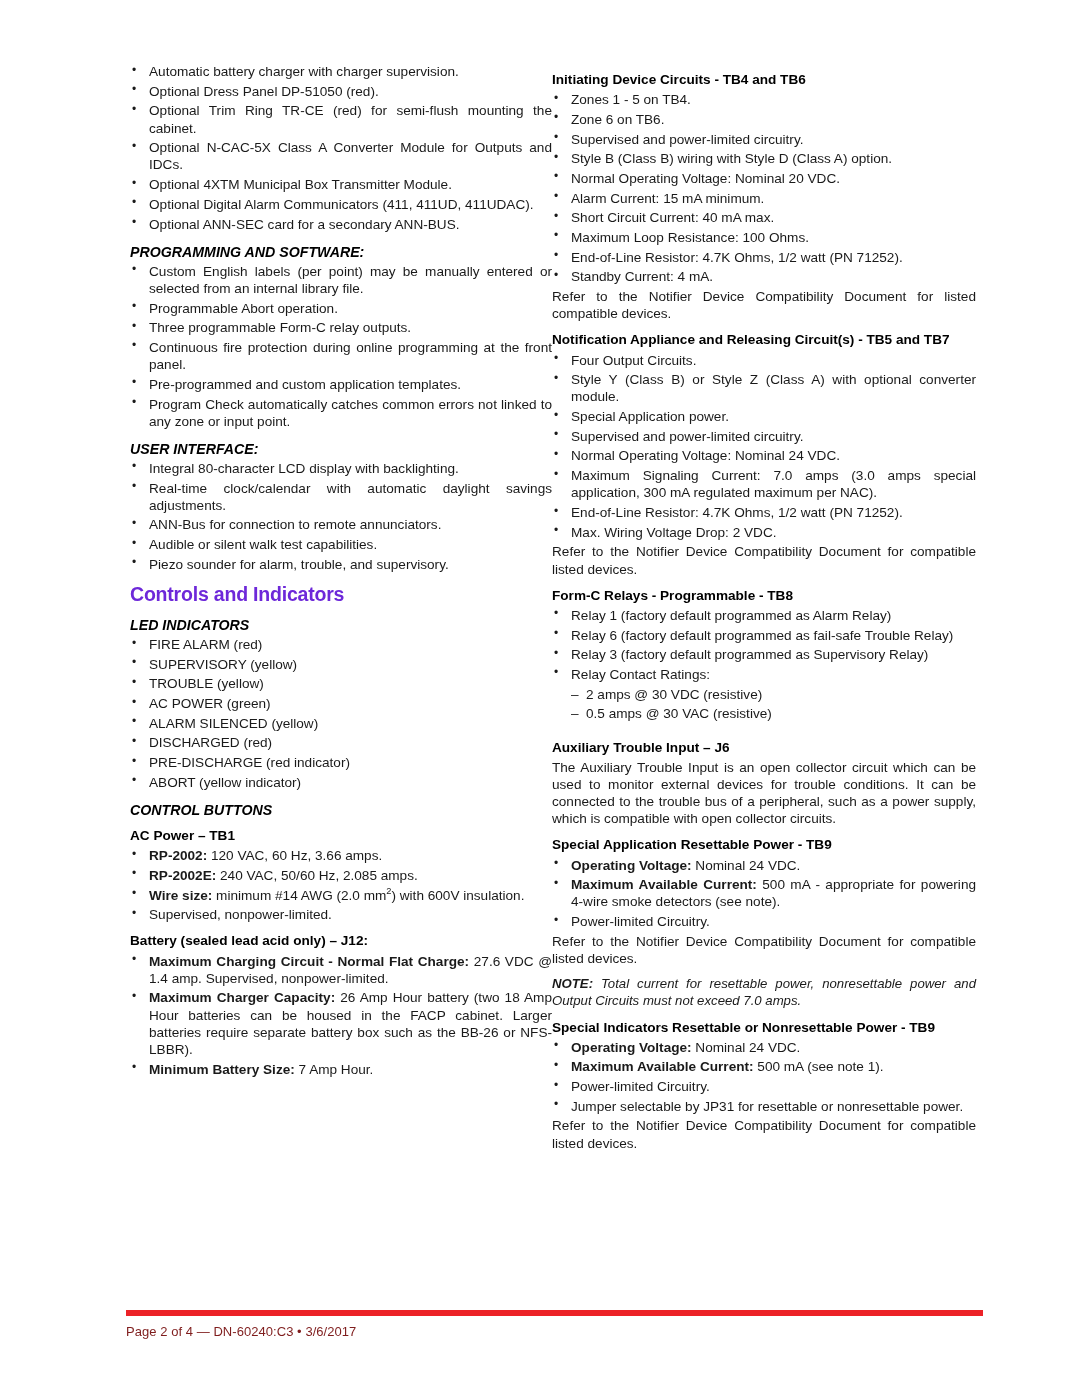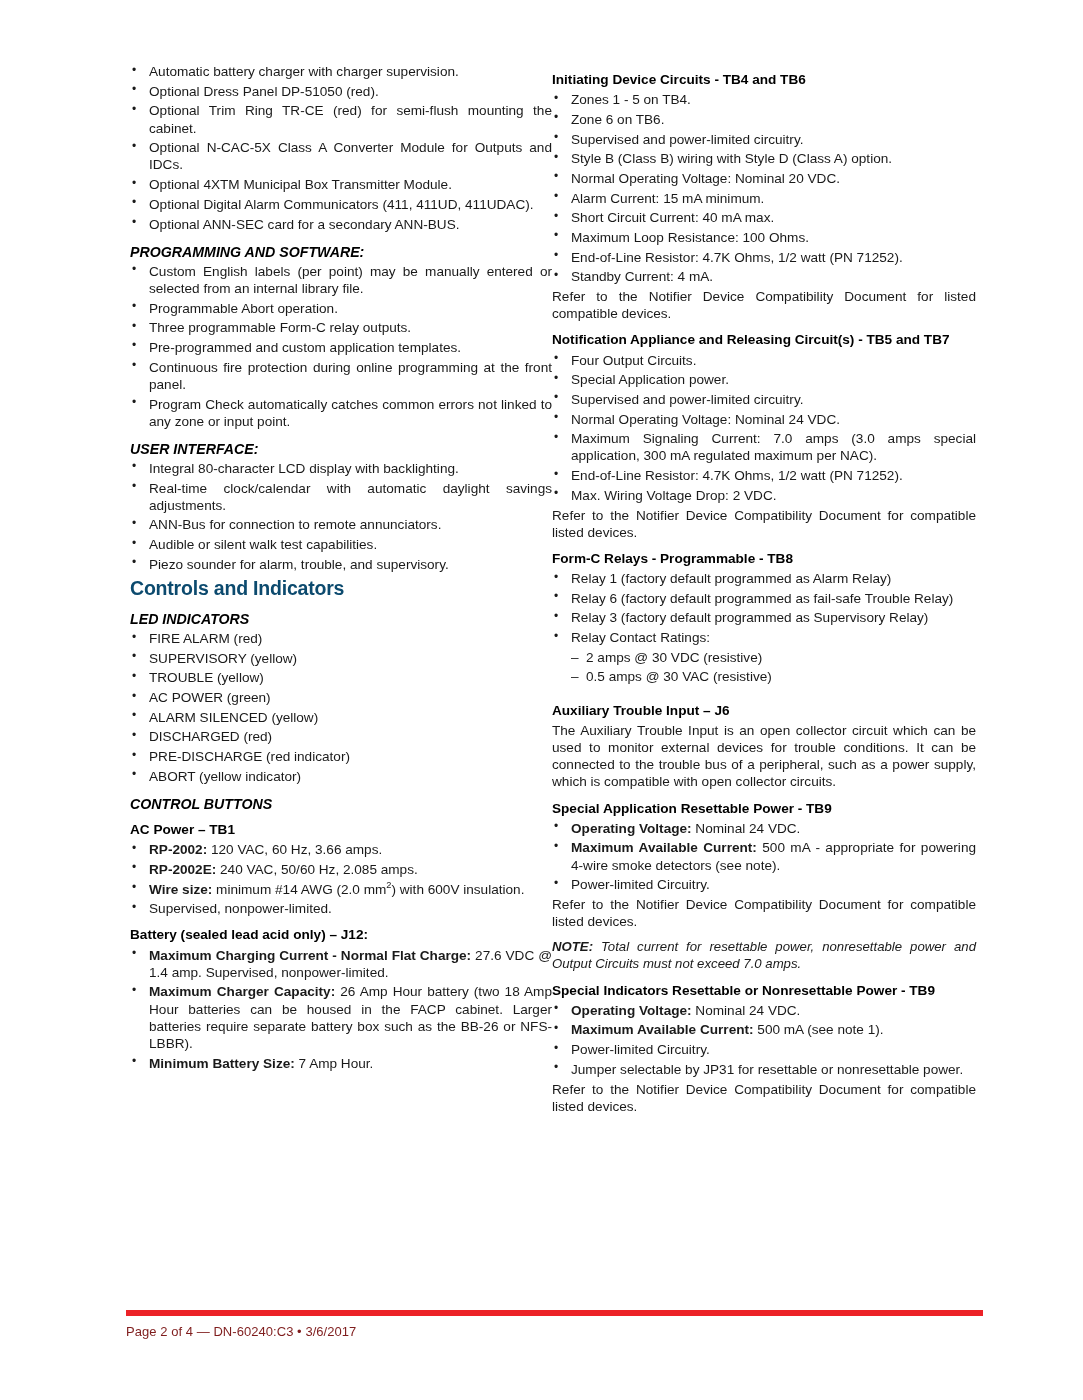--- a/index.html
+++ b/index.html
@@ -32,22 +32,22 @@
   .col {
     width: 422px;
   }
   .col-right { width: 424px; }
 
   
   .h1 {
     font-size: 19.5px;
     font-weight: bold;
     letter-spacing: -0.2px;
-    margin: 4px 0 9px 0;
-    color: #0c4a6e;
+    margin: 10px 0 9px 0;
+    color: #6d28d9;
   }
   .h2-italic {
     font-size: 14.2px;
     font-weight: bold;
     font-style: italic;
     margin: 11px 0 3px 0;
     color: #000;
   }
   .h3 {
     font-size: 13.6px;
@@ -151,22 +151,22 @@
         <li>Optional 4XTM Municipal Box Transmitter Module.</li>
         <li>Optional Digital Alarm Communicators (411, 411UD, 411UDAC).</li>
         <li>Optional ANN-SEC card for a secondary ANN-BUS.</li>
       </ul>
 
       <div class="h2-italic">PROGRAMMING AND SOFTWARE:</div>
       <ul class="bul">
         <li>Custom English labels (per point) may be manually entered or selected from an internal library file.</li>
         <li>Programmable Abort operation.</li>
         <li>Three programmable Form-C relay outputs.</li>
+        <li>Continuous fire protection during online programming at the front panel.</li>
         <li>Pre-programmed and custom application templates.</li>
-        <li>Continuous fire protection during online programming at the front panel.</li>
         <li>Program Check automatically catches common errors not linked to any zone or input point.</li>
       </ul>
 
       <div class="h2-italic">USER INTERFACE:</div>
       <ul class="bul">
         <li>Integral 80-character LCD display with backlighting.</li>
         <li>Real-time clock/calendar with automatic daylight savings adjustments.</li>
         <li>ANN-Bus for connection to remote annunciators.</li>
         <li>Audible or silent walk test capabilities.</li>
         <li>Piezo sounder for alarm, trouble, and supervisory.</li>
@@ -191,21 +191,21 @@
       <div class="h3">AC Power – TB1</div>
       <ul class="bul">
         <li><b class="lbl">RP-2002:</b><span> 120 VAC, 60 Hz, 3.66 amps.</span></li>
         <li><b class="lbl">RP-2002E:</b><span> 240 VAC, 50/60 Hz, 2.085 amps.</span></li>
         <li><b class="lbl">Wire size:</b><span> minimum #14 AWG (2.0 mm</span><sup>2</sup><span>) with 600V insulation.</span></li>
         <li class="nojust"><span>Supervised, nonpower-limited.</span></li>
       </ul>
 
       <div class="h3">Battery (sealed lead acid only) – J12:</div>
       <ul class="bul">
-        <li><b class="lbl">Maximum Charging Current - Normal Flat Charge:</b><span> 27.6 VDC @ 1.4 amp. Supervised, nonpower-limited.</span></li>
+        <li><b class="lbl">Maximum Charging Circuit - Normal Flat Charge:</b><span> 27.6 VDC @ 1.4 amp. Supervised, nonpower-limited.</span></li>
         <li><b class="lbl">Maximum Charger Capacity:</b><span> 26 Amp Hour battery (two 18 Amp Hour batteries can be housed in the FACP cabinet. Larger batteries require separate battery box such as the BB-26 or NFS-LBBR).</span></li>
         <li class="nojust"><b class="lbl">Minimum Battery Size:</b><span> 7 Amp Hour.</span></li>
       </ul>
 
     </div>
 
     <div class="col col-right">
 
       <div class="h3">Initiating Device Circuits - TB4 and TB6</div>
       <ul class="bul">
@@ -218,20 +218,21 @@
         <li class="nojust">Short Circuit Current: 40 mA max.</li>
         <li class="nojust">Maximum Loop Resistance: 100 Ohms.</li>
         <li class="nojust">End-of-Line Resistor: 4.7K Ohms, 1/2 watt (PN 71252).</li>
         <li class="nojust">Standby Current: 4 mA.</li>
       </ul>
       <p class="para">Refer to the Notifier Device Compatibility Document for listed compatible devices.</p>
 
       <div class="h3">Notification Appliance and Releasing Circuit(s) - TB5 and TB7</div>
       <ul class="bul">
         <li class="nojust">Four Output Circuits.</li>
+        <li>Style Y (Class B) or Style Z (Class A) with optional converter module.</li>
         <li class="nojust">Special Application power.</li>
         <li class="nojust">Supervised and power-limited circuitry.</li>
         <li class="nojust">Normal Operating Voltage: Nominal 24 VDC.</li>
         <li>Maximum Signaling Current: 7.0 amps (3.0 amps special application, 300 mA regulated maximum per NAC).</li>
         <li class="nojust">End-of-Line Resistor: 4.7K Ohms, 1/2 watt (PN 71252).</li>
         <li class="nojust">Max. Wiring Voltage Drop: 2 VDC.</li>
       </ul>
       <p class="para">Refer to the Notifier Device Compatibility Document for compatible listed devices.</p>
 
       <div class="h3">Form-C Relays - Programmable - TB8</div>

